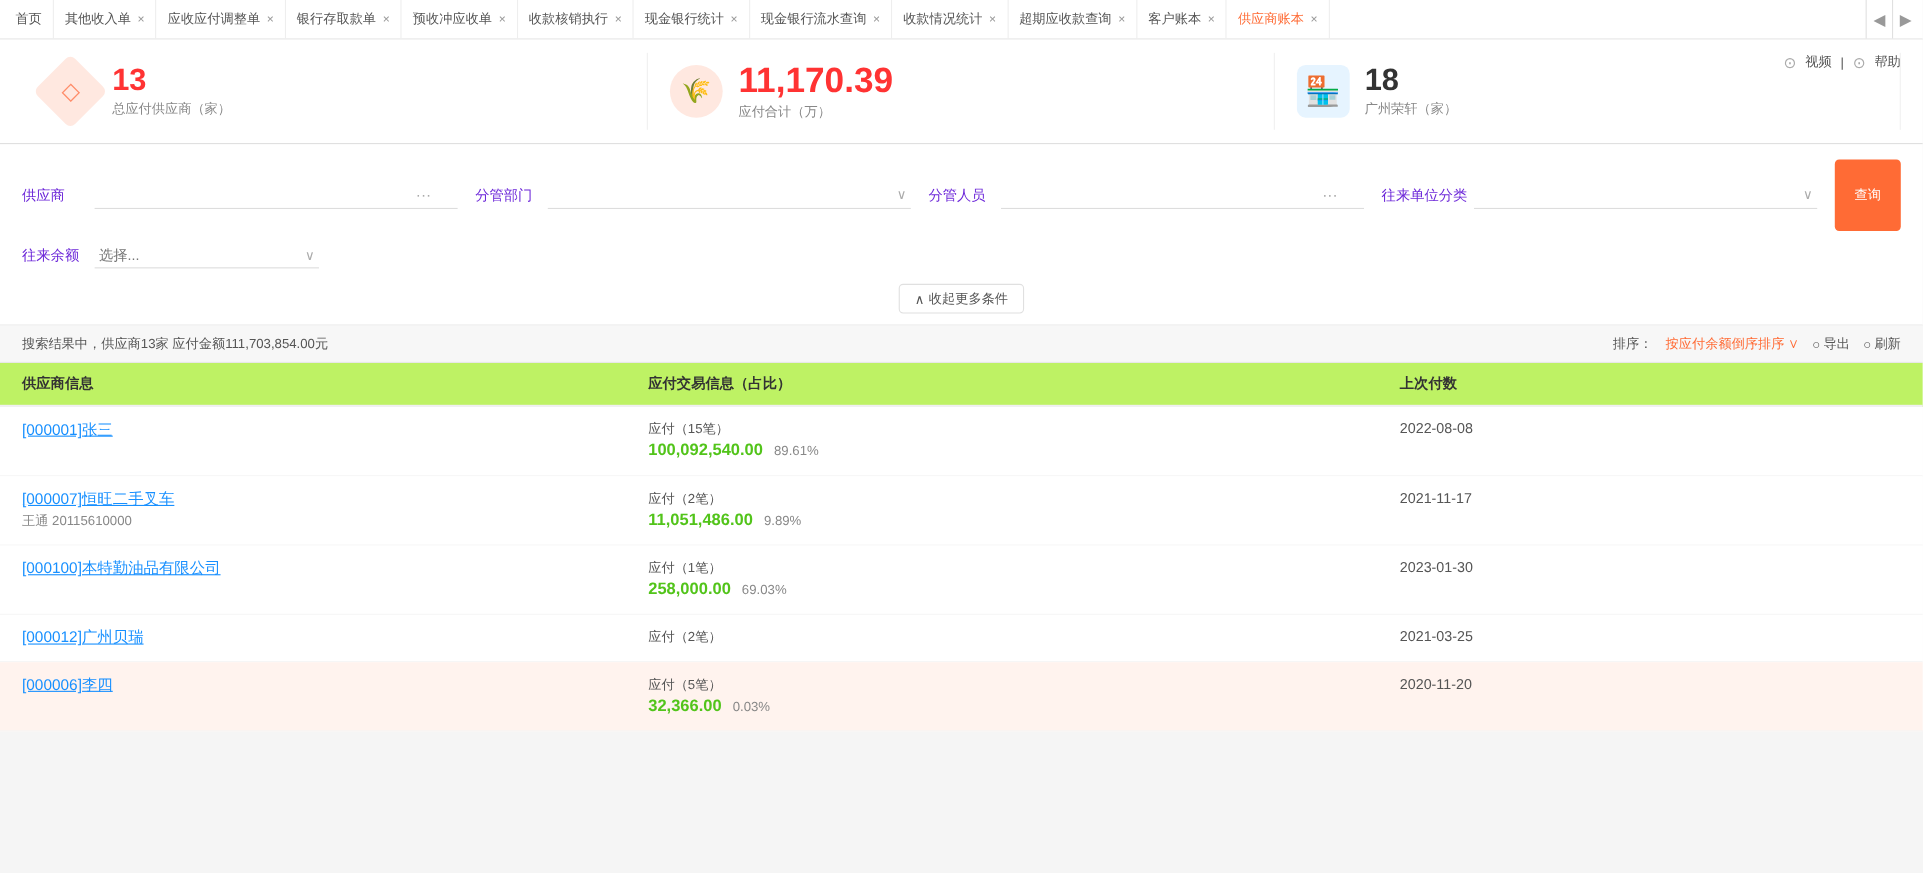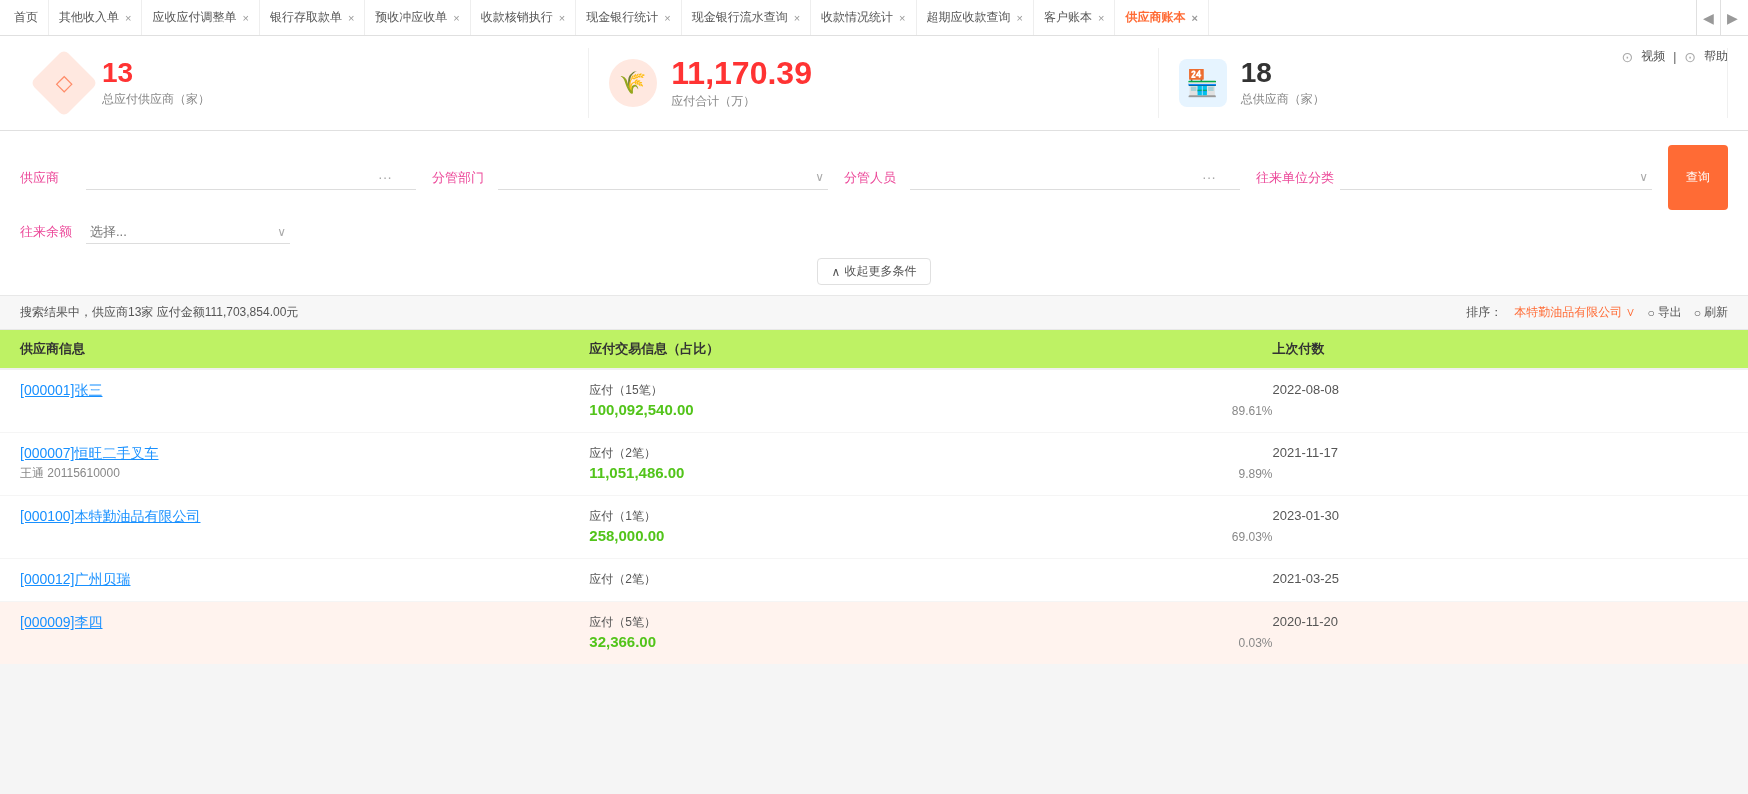--- a/index.html
+++ b/index.html
@@ -20,21 +20,21 @@
       align-items: center;
       padding: 0 10px;
       height: 36px;
       white-space: nowrap;
       font-size: 12px;
       color: #555;
       cursor: pointer;
       border-right: 1px solid #eee;
       gap: 4px;
     }
-    .nav-tab.active { color: #ff6b35; font-weight: bold; }
+    .nav-tab.active { color: #ff6b35; font-weight: normal; }
     .nav-tab .close-x { color: #999; font-size: 11px; margin-left: 2px; }
     .nav-arrow { width: 24px; height: 36px; display: flex; align-items: center; justify-content: center; cursor: pointer; color: #999; font-size: 14px; border-left: 1px solid #e0e0e0; }
 
     
     .stats-banner {
       display: flex;
       align-items: stretch;
       background: #fff;
       border-bottom: 1px solid #e0e0e0;
       padding: 12px 20px;
@@ -82,21 +82,21 @@
       align-items: center;
       gap: 16px;
       margin-bottom: 10px;
     }
     .filter-item {
       display: flex;
       align-items: center;
       gap: 6px;
       flex: 1;
     }
-    .filter-label { font-size: 13px; color: #ec4899; white-space: nowrap; min-width: 60px; }
+    .filter-label { font-size: 13px; color: #6d28d9; white-space: nowrap; min-width: 60px; }
     .filter-input-wrap {
       flex: 1;
       position: relative;
       display: flex;
       align-items: center;
       border-bottom: 1px solid #ddd;
     }
     .filter-input-wrap input {
       flex: 1;
       border: none;
@@ -196,21 +196,21 @@
       color: #1890ff;
       text-decoration: underline;
       cursor: pointer;
       font-size: 14px;
     }
     .supplier-sub { font-size: 12px; color: #888; margin-top: 2px; }
 
     .trans-count { font-size: 12px; color: #555; }
     .trans-amount { font-size: 15px; font-weight: bold; color: #52c41a; margin: 2px 0; }
     .trans-pct { font-size: 12px; color: #888; margin-left: 10px; }
-    .trans-row { display: flex; align-items: baseline; gap: 0; justify-content: space-between; }
+    .trans-row { display: flex; align-items: baseline; gap: 0; }
 
     .last-pay { font-size: 13px; color: #555; }
 
     
     ::-webkit-scrollbar { width: 6px; height: 6px; }
     ::-webkit-scrollbar-thumb { background: #ccc; border-radius: 3px; }
 
     
     .icon-diamond {
       width: 48px; height: 48px;
@@ -280,21 +280,21 @@
     <div class="stat-text">
       <div class="stat-number large">11,170.39</div>
       <div class="stat-label">应付合计（万）</div>
     </div>
   </div>
 
   <div class="stat-item">
     <div class="icon-shop">🏪</div>
     <div class="stat-text">
       <div class="stat-number" style="color:#333;">18</div>
-      <div class="stat-label">总供应商（家）</div>
+      <div class="stat-label">广州荣轩（家）</div>
     </div>
   </div>
 
   <div class="top-right-links">
     <span style="font-size:14px;color:#aaa;">⊙</span>
     <span>视频</span>
     <span class="divider-v">|</span>
     <span style="font-size:14px;color:#aaa;">⊙</span>
     <span>帮助</span>
   </div>
@@ -355,21 +355,21 @@
       <span>收起更多条件</span>
     </div>
   </div>
 </div>
 
 <div class="results-bar">
   <span>搜索结果中，供应商13家   应付金额111,703,854.00元</span>
   <div class="right-actions">
     <span class="sort-label">排序：</span>
     <span class="sort-value">
-      <span>本特勤油品有限公司</span>
+      <span>按应付余额倒序排序</span>
       <span>∨</span>
     </span>
     <div class="action-btn">
       <span>○</span>
       <span>导出</span>
     </div>
     <div class="action-btn">
       <span>○</span>
       <span>刷新</span>
     </div>
@@ -438,21 +438,21 @@
     </div>
     <div class="col-transaction">
       <div class="trans-count">应付（2笔）</div>
     </div>
     <div class="col-lastpay">
       <span class="last-pay">2021-03-25</span>
     </div>
   </div>
       <div class="table-row highlighted">
     <div class="col-supplier">
-      <a class="supplier-name">[000009]李四</a>
+      <a class="supplier-name">[000006]李四</a>
       
     </div>
     <div class="col-transaction">
       <div class="trans-count">应付（5笔）</div>
       <div class="trans-row">
         <span class="trans-amount">32,366.00</span>
         <span class="trans-pct">0.03%</span>
       </div>
     </div>
     <div class="col-lastpay">

